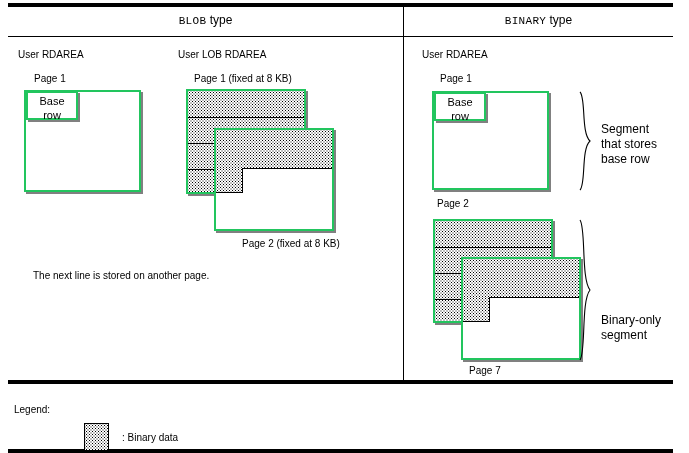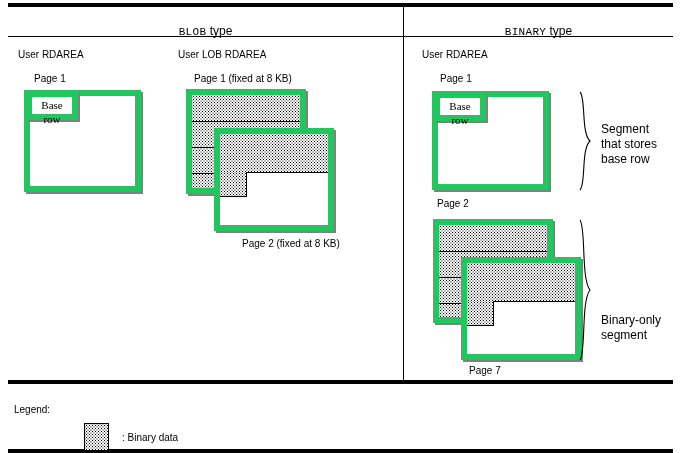--- a/index.html
+++ b/index.html
@@ -38,21 +38,21 @@
     top: 3px;
     left: 403px;
     width: 1px;
     height: 377px;
     background: #000000;
   }
 
   
   .col-header {
     position: absolute;
-    top: 23px;
+    top: 12px;
     text-align: center;
     font-size: 12px;
     line-height: 16px;
     white-space: nowrap;
   }
   .col-header .mono {
     font-family: "Liberation Mono", "DejaVu Sans Mono", monospace;
     font-size: 11px;
     letter-spacing: 0.3px;
   }
@@ -64,24 +64,23 @@
     position: absolute;
     font-size: 10px;
     line-height: 15px;
     white-space: nowrap;
   }
 
   
   .page-box {
     position: absolute;
     box-sizing: border-box;
-    border: 6px solid #22c55e;
+    border: 2px solid #22c55e;
     background: #ffffff;
     box-shadow: 2px 2px 0 0 #808080;
-    font-family: Liberation Serif, serif;
   }
 
   
   .hatch {
     background-color: #ffffff;
     background-image:
       radial-gradient(#000000 0.6px, transparent 0.7px),
       radial-gradient(#000000 0.6px, transparent 0.7px);
     background-size: 3px 3px, 3px 3px;
     background-position: 0 0, 1.5px 1.5px;
@@ -161,20 +160,21 @@
 
   <div class="page-box" style="left:214px; top:128px; width:120px; height:103px;">
     <div class="hatch" style="position:absolute; left:0; top:0; right:0; height:38px;"></div>
     <div class="seg-line" style="top:38px;"></div>
     <div class="hatch" style="position:absolute; left:0; top:38px; width:26px; height:24px; border-right:1px solid #000;"></div>
     <div class="seg-line" style="top:62px; width:27px; right:auto;"></div>
   </div>
 
   <div class="label" style="left:222px; top:236px;margin-left:20px;">Page 2 (fixed at 8 KB)</div>
 
+  <div class="label" style="left:33px; top:268px;">The next line is stored on another page.</div>
 
   <div class="label" style="left:422px; top:47px;">User RDAREA</div>
 
   <div class="label" style="left:440px; top:71px;">Page 1</div>
 
   <div class="page-box" style="left:432px; top:91px; width:117px; height:99px;"></div>
 
   <div class="page-box" style="left:434px; top:92px; width:52px; height:29px;">
     <div style="text-align:center; font-size:11px; line-height:14px; padding-top:1px;">
       <div>Base</div>

